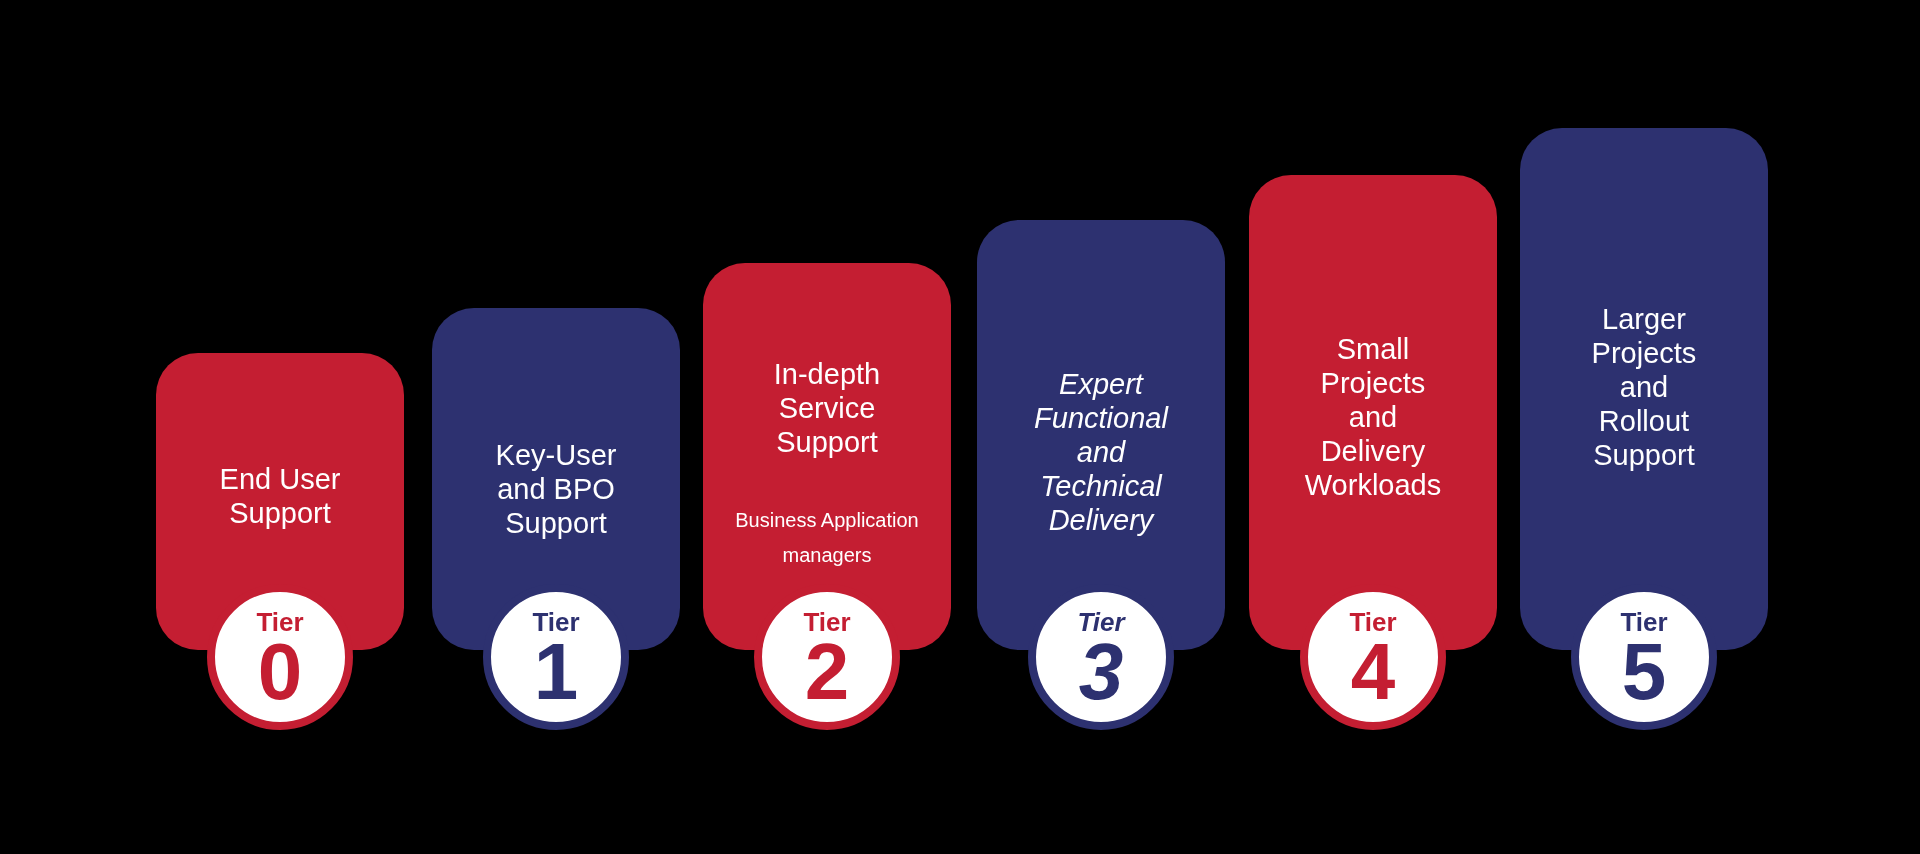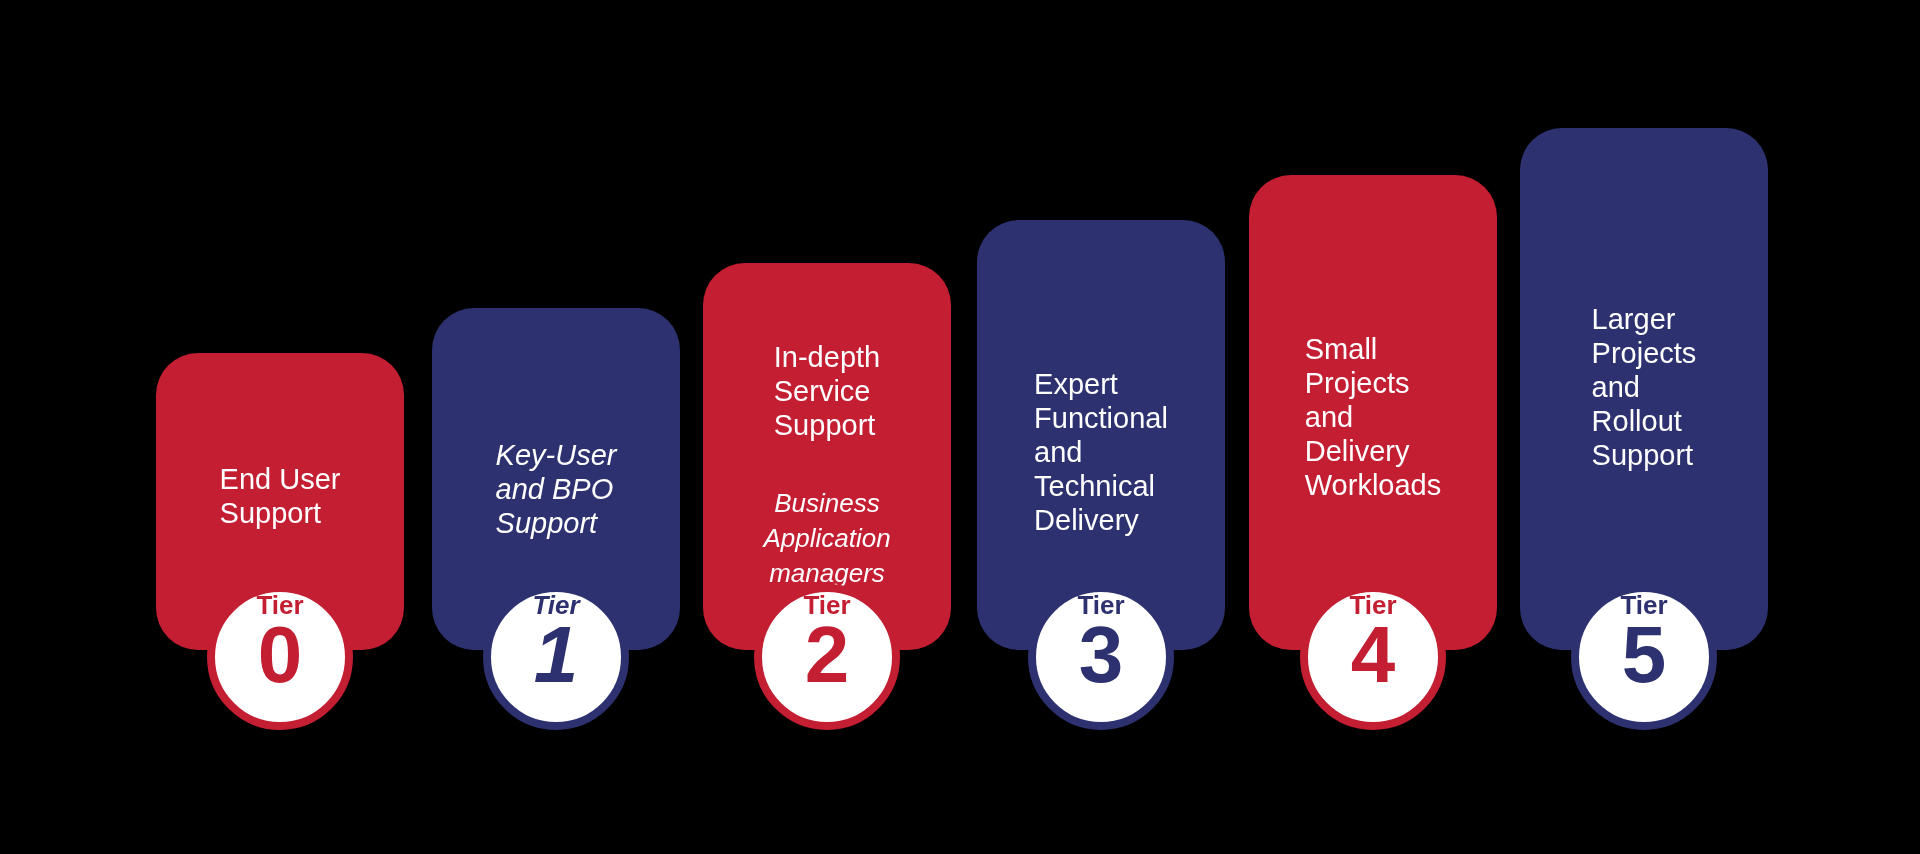--- a/index.html
+++ b/index.html
@@ -16,23 +16,23 @@
   .tier {
     position: absolute;
     width: 248px;
     bottom: 204px;
     border-radius: 42px;
   }
   .c-red  { background: var(--red, #C41E32); }
   .c-blue { background: var(--blue, #2D3170); }
 
   .t0 { left: 156px;  height: 297px; }
-  .t1 { left: 432px;  height: 342px; font-style: italic; }
+  .t1 { left: 432px;  height: 342px; }
   .t2 { left: 703px;  height: 387px; }
-  .t3 { left: 977px;  height: 430px; }
+  .t3 { left: 977px;  height: 430px; font-style: italic; }
   .t4 { left: 1249px; height: 475px; }
   .t5 { left: 1520px; height: 522px; }
 
   .box-content {
     position: absolute;
     inset: 0;
     display: flex;
     flex-direction: column;
     align-items: center;
     justify-content: center;
@@ -43,49 +43,48 @@
   .t2 .box-content { padding-top: 28px; }
   .t3 .box-content { padding-top: 44px; }
   .t4 .box-content { padding-top: 19px; }
   .t5 .box-content { padding-top: 6px; }
 
   .title {
     color: var(--text-color, #fff);
     font-size: 29px;
     line-height: 34px;
     font-weight: 400;
-    text-align: left;
+    text-align: center;
     white-space: pre-line;
     margin-top: 44px;
   }
   .subtitle {
     color: var(--text-color, #fff);
-    font-size: 26px;
+    font-size: 20px;
     line-height: 35px;
     font-weight: 400;
     text-align: center;
     white-space: pre-line;
     margin-top: 44px;
-    font-style: italic;
   }
 
   .badge {
     position: absolute;
     left: 50%;
     bottom: -80px;
     transform: translateX(-50%);
     width: 130px;
     height: 130px;
     border-radius: 50%;
     background: var(--circle-fill, #fff);
     border: 8px solid;
     display: flex;
     flex-direction: column;
     align-items: center;
-    justify-content: flex-start;
+    justify-content: center;
   }
   .c-red  .badge { border-color: var(--red, #C41E32);  color: var(--red, #C41E32); }
   .c-blue .badge { border-color: var(--blue, #2D3170); color: var(--blue, #2D3170); }
 
   .badge-label {
     font-size: 26px;
     font-weight: 700;
     line-height: 1;
   }
   .badge-number {

